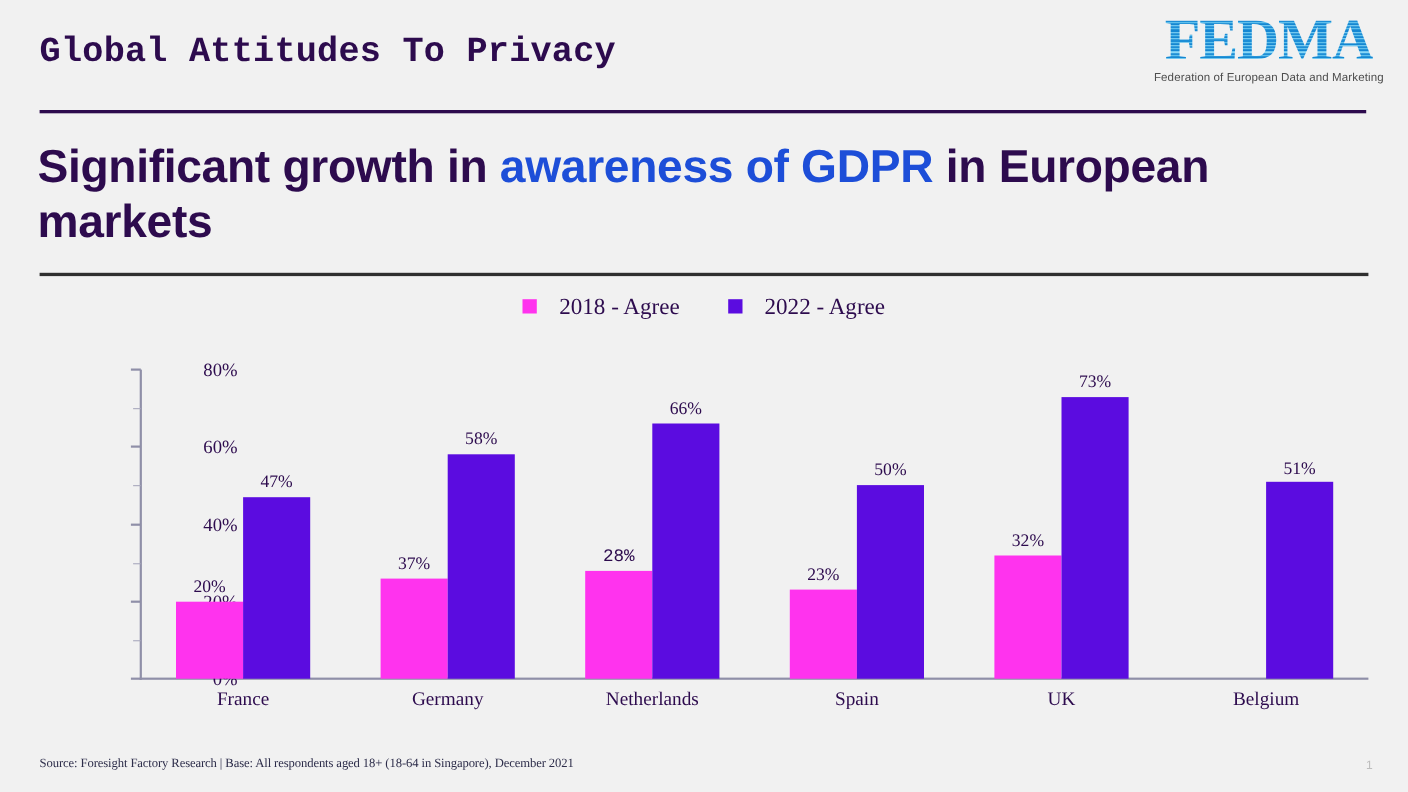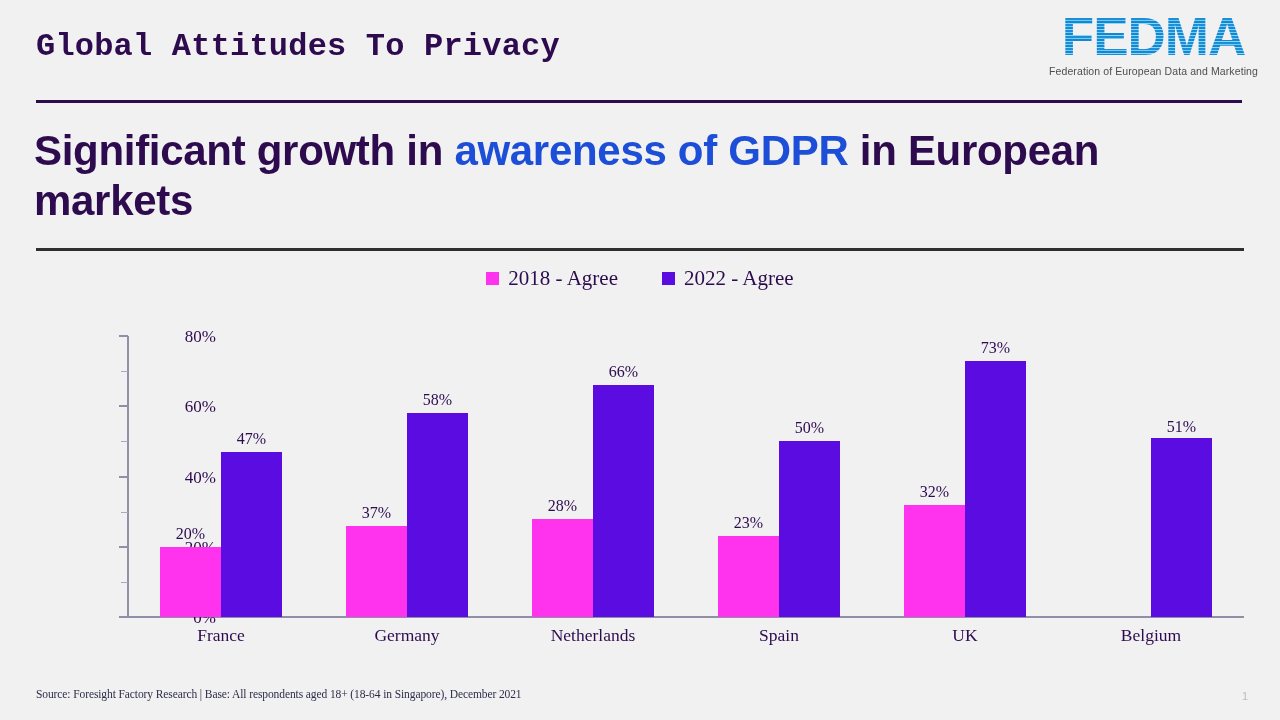--- a/index.html
+++ b/index.html
@@ -35,21 +35,21 @@
     display: flex;
     align-items: flex-end;
     gap: 48px;
   }
   .logo-block {
     display: flex;
     flex-direction: column;
     align-items: center;
   }
   .logo-word {
-    font-family: Liberation Sans, sans-serif;
+    font-family: Liberation Serif, serif;
     font-weight: bold;
     font-size: 53px;
     line-height: 0.95;
     letter-spacing: -1px;
     color: #1a9be0;
     background-image: repeating-linear-gradient(
         to bottom,
         #1d8ed6 0px, #1d8ed6 2px,
         #6fcdf2 2px, #6fcdf2 3px,
         #1587d2 3px, #1587d2 5px,
@@ -108,21 +108,21 @@
     top: 266px;
     width: 1280px;
     display: flex;
     justify-content: center;
     align-items: center;
     gap: 44px;
   }
   .legend-item {
     display: flex;
     align-items: center;
-    gap: 9px;
+    gap: 20px;
   }
   .legend-swatch {
     width: 13px;
     height: 13px;
     display: inline-block;
   }
   .legend-label {
     font-family: "Liberation Serif", serif;
     font-size: 21px;
     color: #2d0b4e;
@@ -278,21 +278,21 @@
   <div id="bars-layer">
       <div class="bar bar-2018" style="left: 160px; width: 61px; height: 70.25px; background: rgb(255, 51, 238);"></div>
       <div class="bar-label" style="left: 140px; width: 101px; top: 546.75px;">20%</div>
       <div class="bar bar-2022" style="left: 221px; width: 61px; height: 165.088px; background: rgb(91, 12, 224);"></div>
       <div class="bar-label" style="left: 201px; width: 101px; top: 451.913px;">47%</div>
       <div class="bar bar-2018" style="left: 346px; width: 61px; height: 91.325px; background: rgb(255, 51, 238);"></div>
       <div class="bar-label" style="left: 326px; width: 101px; top: 525.675px;">37%</div>
       <div class="bar bar-2022" style="left: 407px; width: 61px; height: 203.725px; background: rgb(91, 12, 224);"></div>
       <div class="bar-label" style="left: 387px; width: 101px; top: 413.275px;">58%</div>
       <div class="bar bar-2018" style="left: 532px; width: 61px; height: 98.35px; background: rgb(255, 51, 238);"></div>
-      <div class="bar-label" style="left: 512px; width: 101px; top: 518.65px;">28%</div>
+      <div class="bar-label" style="left: 512px; width: 101px; top: 518.65px; font-family: Liberation Mono, monospace;">28%</div>
       <div class="bar bar-2022" style="left: 593px; width: 61px; height: 231.825px; background: rgb(91, 12, 224);"></div>
       <div class="bar-label" style="left: 573px; width: 101px; top: 385.175px;">66%</div>
       <div class="bar bar-2018" style="left: 718px; width: 61px; height: 80.7875px; background: rgb(255, 51, 238);"></div>
       <div class="bar-label" style="left: 698px; width: 101px; top: 536.212px;">23%</div>
       <div class="bar bar-2022" style="left: 779px; width: 61px; height: 175.625px; background: rgb(91, 12, 224);"></div>
       <div class="bar-label" style="left: 759px; width: 101px; top: 441.375px;">50%</div>
       <div class="bar bar-2018" style="left: 904px; width: 61px; height: 112.4px; background: rgb(255, 51, 238);"></div>
       <div class="bar-label" style="left: 884px; width: 101px; top: 504.6px;">32%</div>
       <div class="bar bar-2022" style="left: 965px; width: 61px; height: 256.413px; background: rgb(91, 12, 224);"></div>
       <div class="bar-label" style="left: 945px; width: 101px; top: 360.587px;">73%</div>

